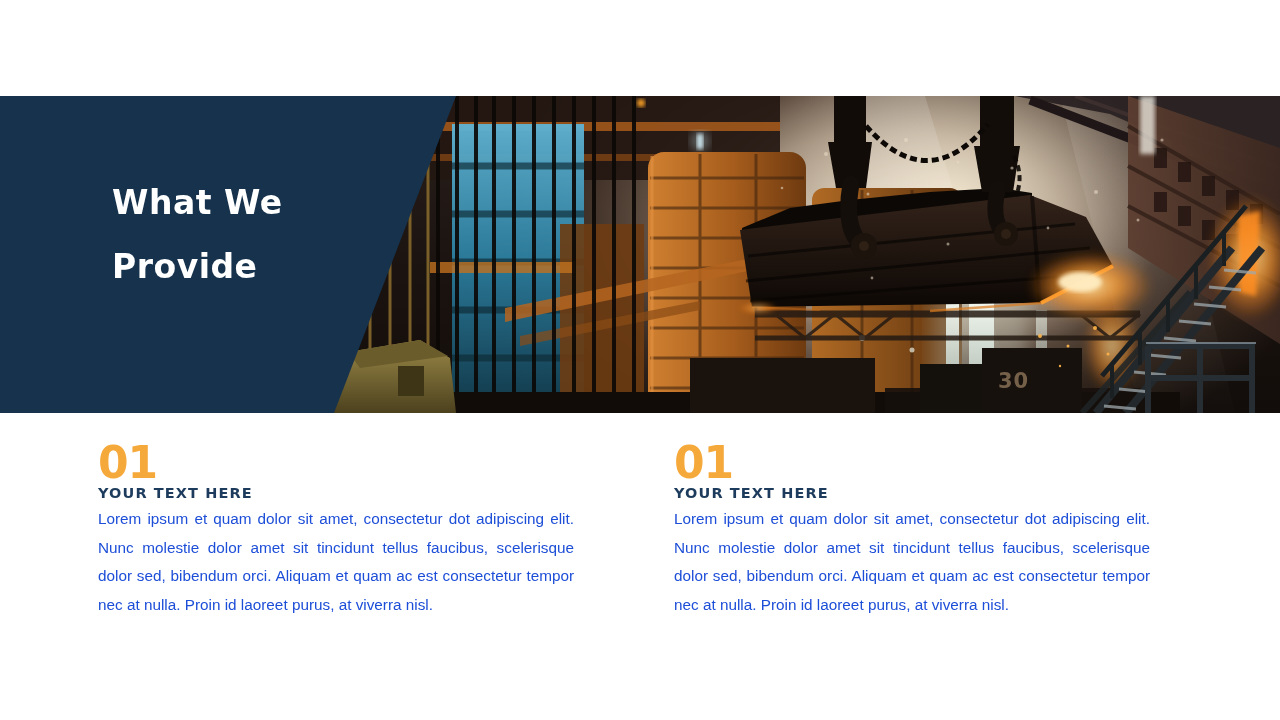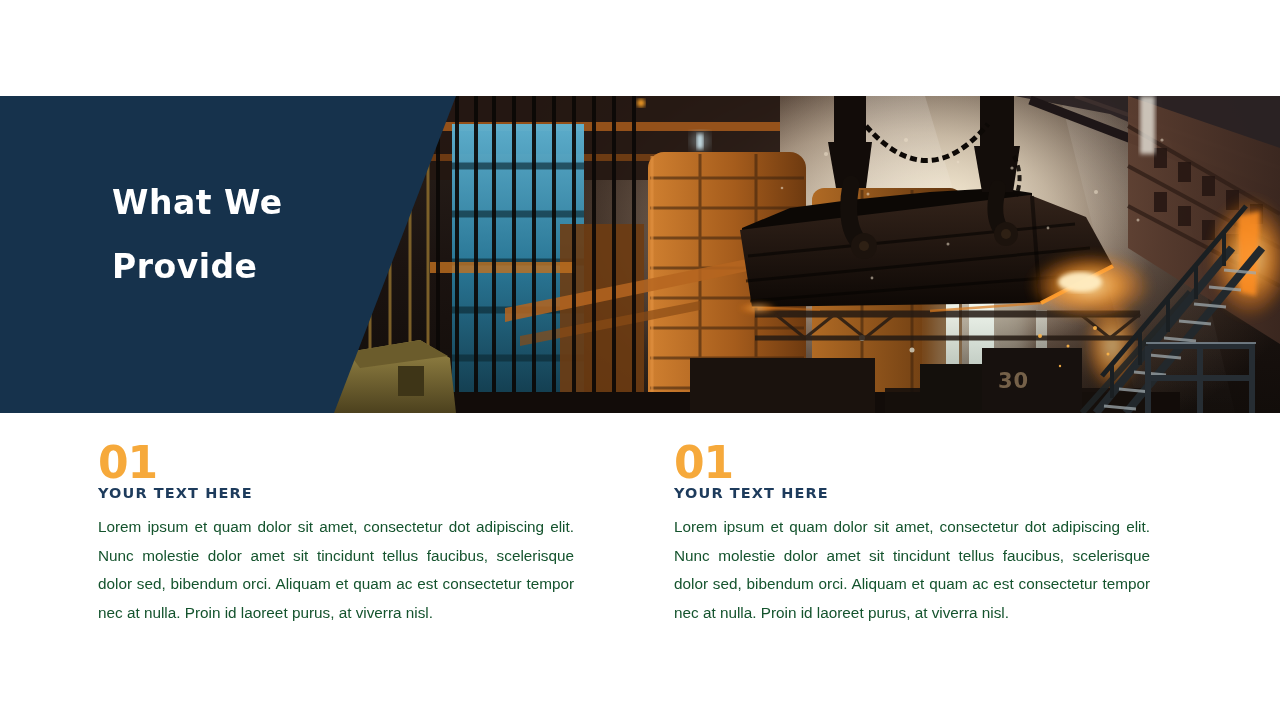--- a/index.html
+++ b/index.html
@@ -45,23 +45,23 @@
     font-weight: 700; font-size: 44px; line-height: 1;
     color: #F6A93B; letter-spacing: -1px;
   }
   .col-heading {
     font-family: "DejaVu Sans", sans-serif;
     font-weight: 700; font-size: 14.5px;
     letter-spacing: 1.1px;
     color: #1D3B5C;
   }
   .col-body {
-    margin-top: 12px;
+    margin-top: 4px;
     font-size: 15.3px; line-height: 28.5px;
-    color: #14532d;
+    color: #1d4ed8;
     text-align: justify;
   }
 </style>
 </head>
 <body>
 
 <div class="slide">
 
   <div class="banner">
 

